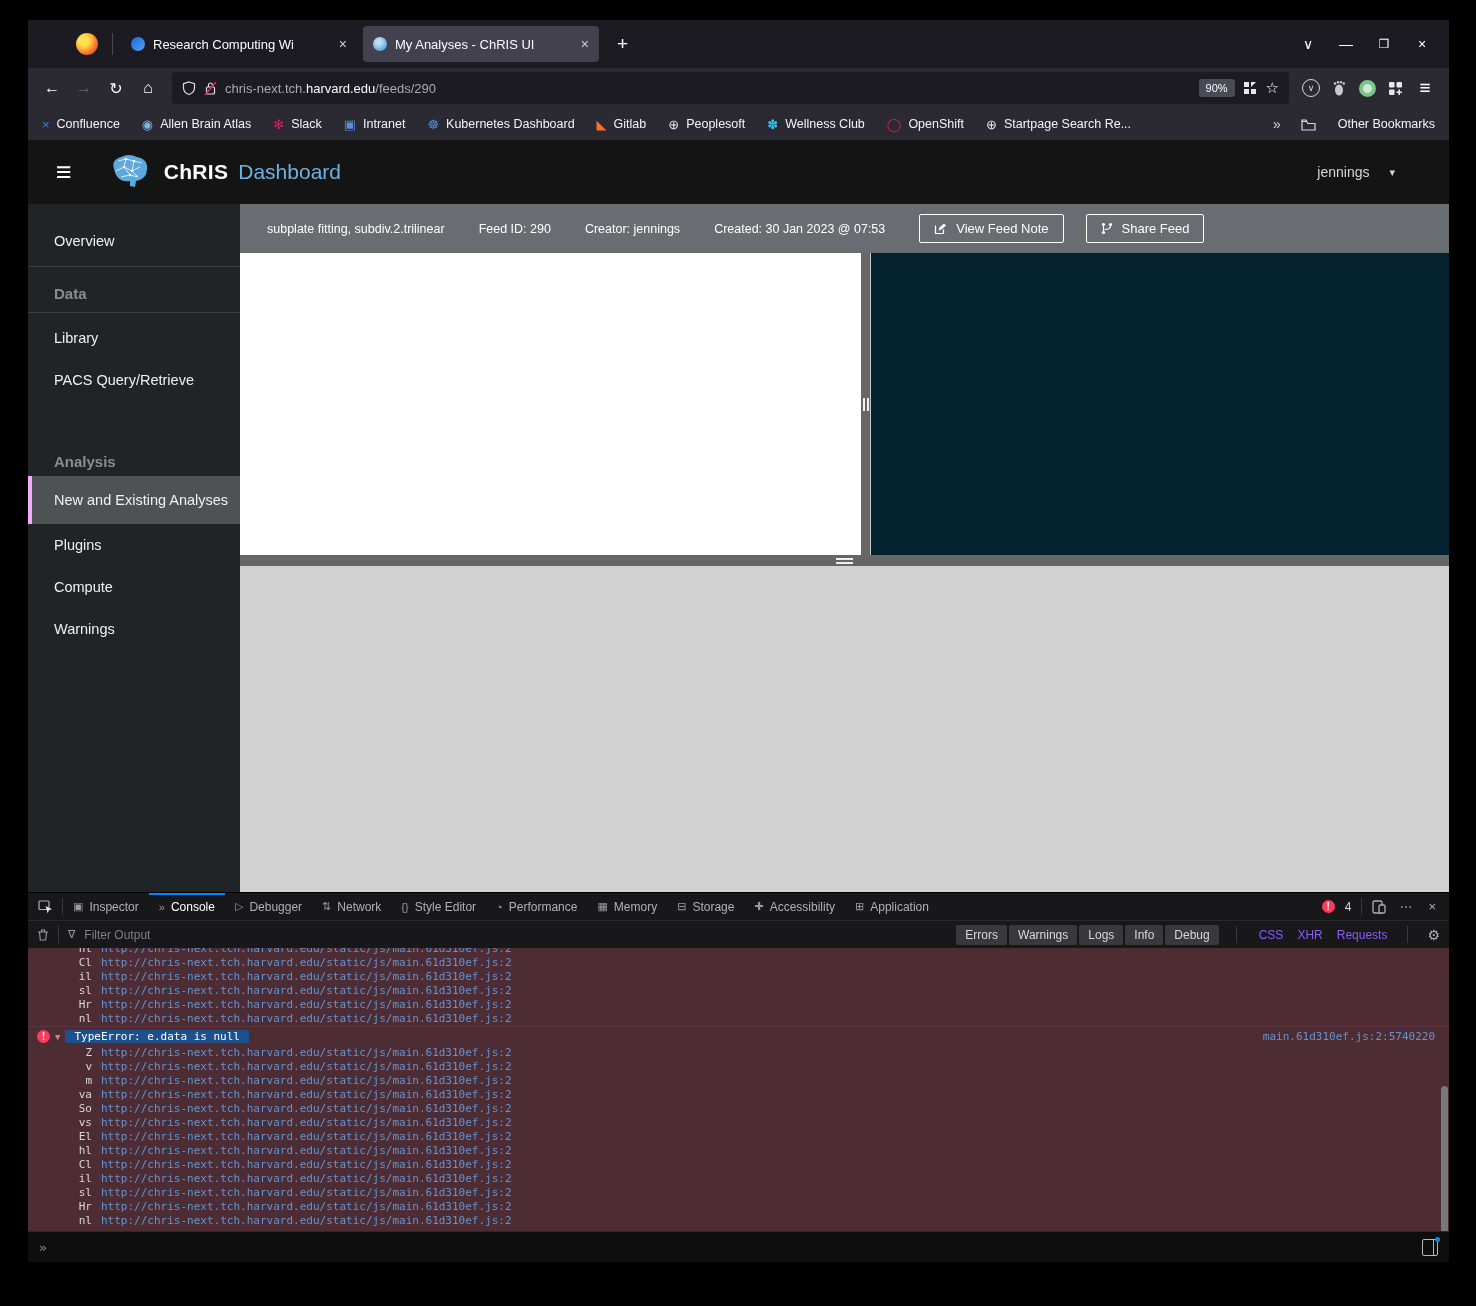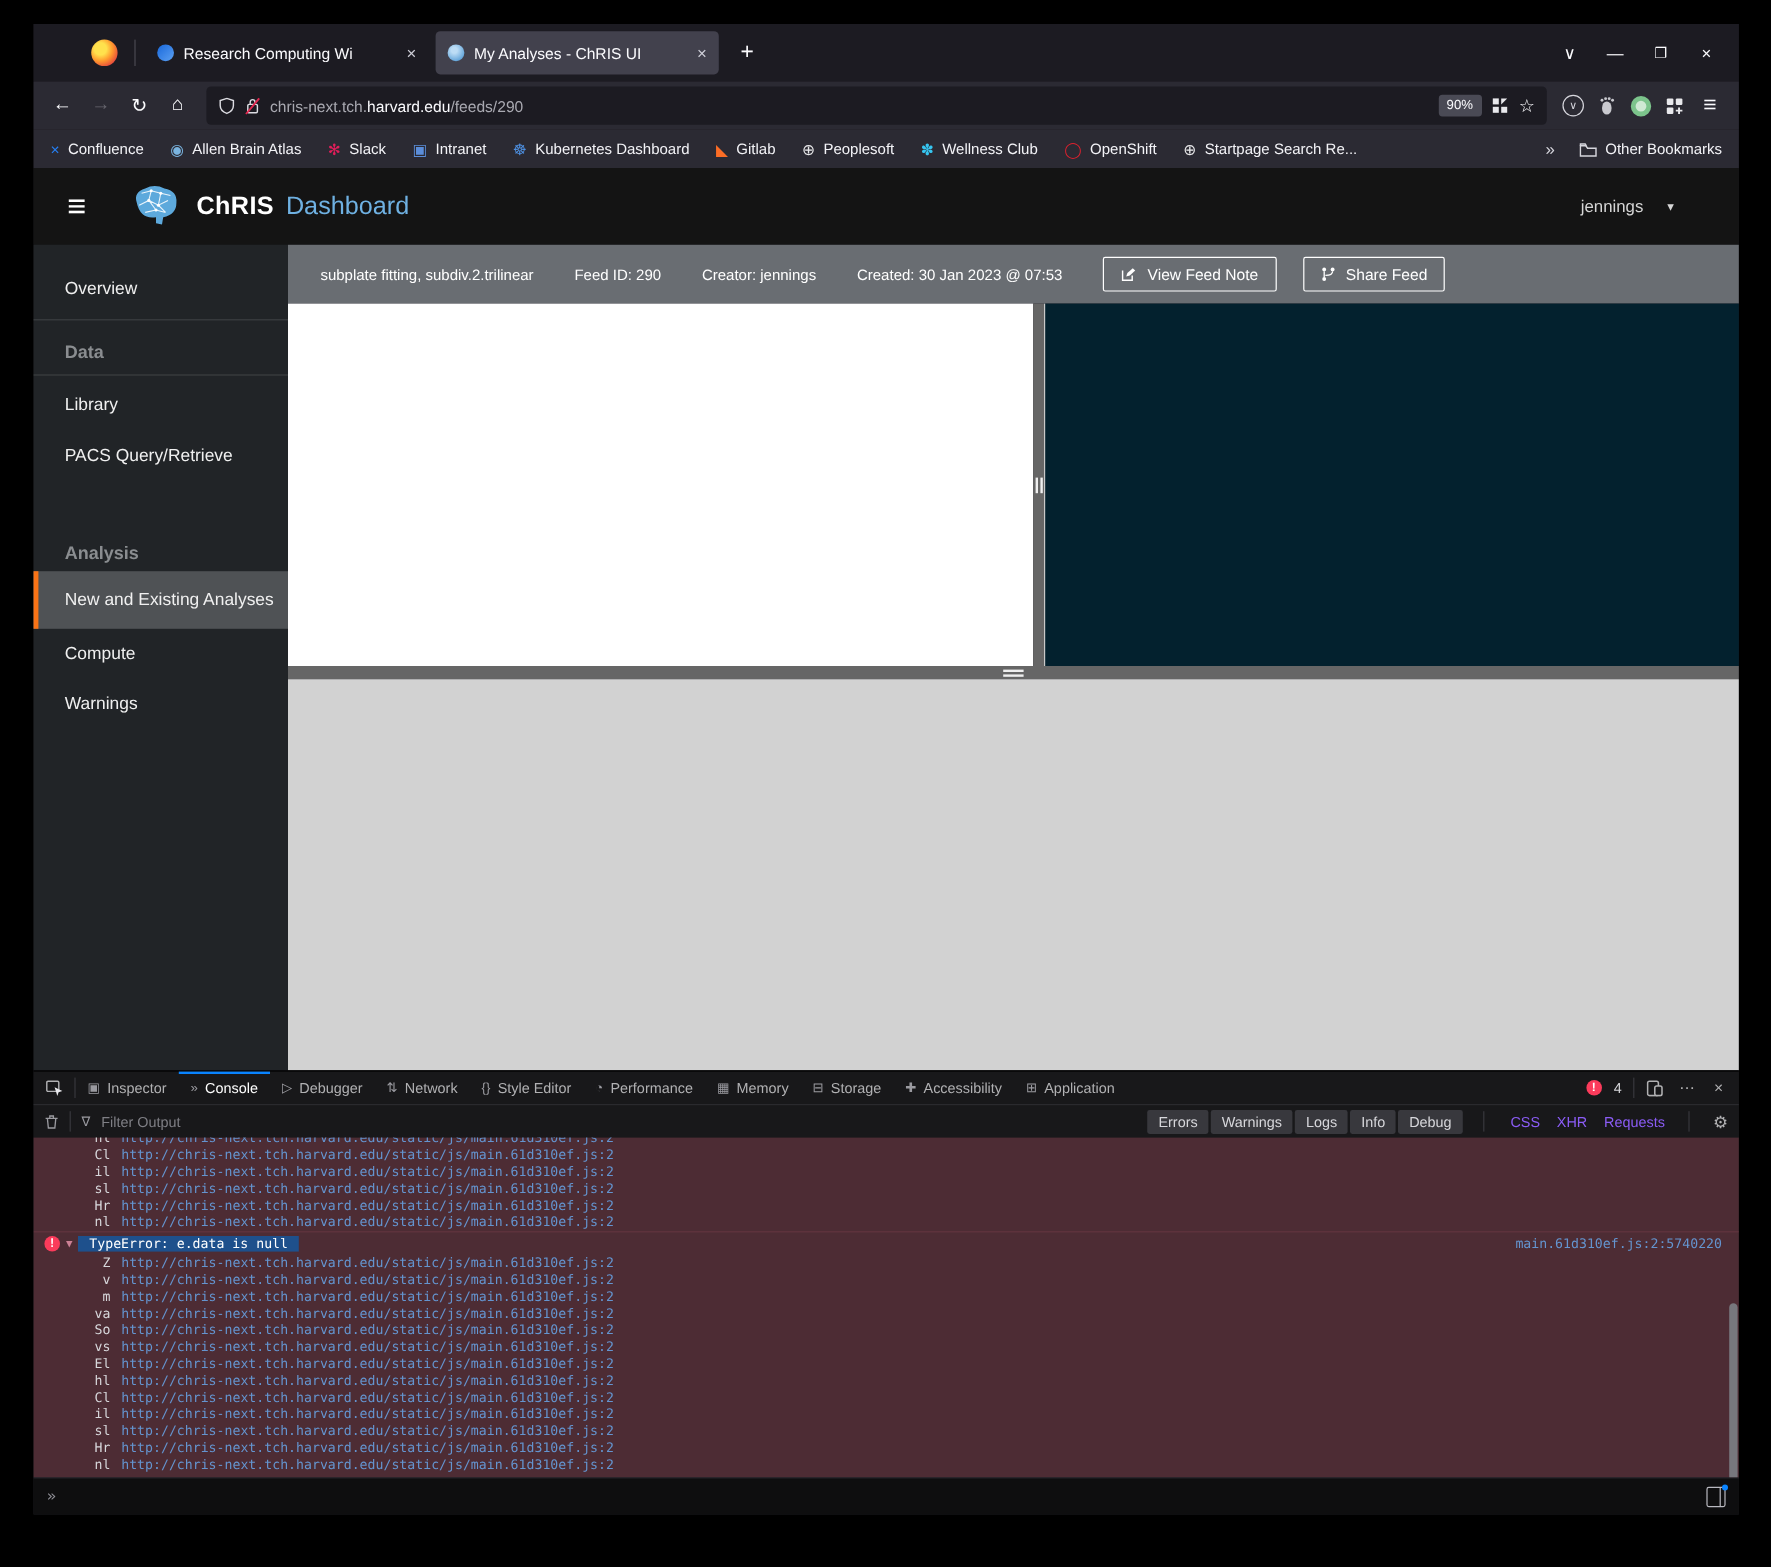--- a/index.html
+++ b/index.html
@@ -44,38 +44,38 @@
   .green-donut{width:17px;height:17px;border-radius:50%;border:4px solid #7cc48c;background:#cfe9d4;box-sizing:border-box;}
   .menu-ic{color:#fbfbfe;font-size:19px;}
 
   
   .bookmarksbar{height:32px;background:#2b2a33;display:flex;align-items:center;padding:0 14px;
     font-size:12.5px;color:#f3f3f7;flex:none;}
   .bm{display:flex;align-items:center;gap:7px;margin-right:22px;white-space:nowrap;}
   .bm-icon{font-size:13px;line-height:1;}
   .bm-spacer{flex:1;}
   .bm-chevrons{color:#d6d6dd;font-size:14px;margin-right:20px;}
-  .bm-folder{display:flex;align-items:center;gap:7px;text-align:center;}
+  .bm-folder{display:flex;align-items:center;gap:22px;text-align:center;}
 
   
   .masthead{height:64px;background:#141414;display:flex;align-items:center;padding:0 28px;flex:none;}
   .mh-burger{color:#fff;font-size:27px;line-height:1;margin-right:34px;}
   .brand{font-size:21px;font-weight:bold;color:#fff;margin-left:12px;letter-spacing:.3px;}
   .brand-suffix{font-size:21px;color:#6fb1e2;margin-left:10px;font-weight:400;}
   .mh-spacer{flex:1;}
   .user{color:#d6d6d6;font-size:14px;}
   .user-caret{color:#d6d6d6;font-size:11px;margin-left:20px;margin-right:26px;}
 
   
   .content{flex:1;display:flex;min-height:0;}
   .sidebar{width:212px;background:#212427;padding-top:16px;color:#f0f0f0;font-size:14.5px;flex:none;}
   .side-item{padding:13px 10px 13px 26px;}
   .side-divider{border-top:1px solid #3c3f42;margin:4px 0;}
   .side-section{color:#8a8d90;font-size:15px;font-weight:bold;padding:14px 10px 6px 26px;}
-  .side-item.selected{background:#4f5255;border-left:4px solid #f97316;padding-left:22px;line-height:1.55;}
+  .side-item.selected{background:#4f5255;border-left:4px solid #f0abfc;padding-left:22px;line-height:1.55;}
   .analysis-gap{margin-top:38px;}
 
   .main{flex:1;display:flex;flex-direction:column;min-width:0;}
   .feedbar{height:49px;background:#696d72;display:flex;align-items:center;color:#fff;
     font-size:12.5px;padding-left:27px;flex:none;}
   .feed-meta{margin-right:34px;white-space:nowrap;}
   .feed-btn{height:29px;border:1px solid #fff;background:transparent;color:#fff;font-size:13px;
     padding:0 14px;display:flex;align-items:center;gap:9px;border-radius:2px;margin-right:22px;cursor:pointer;
     font-family:"Liberation Sans",sans-serif;}
   .feed-spacer{flex:1;}
@@ -304,20 +304,21 @@
 
     <div class="sidebar">
       <div class="side-item">Overview</div>
       <div class="side-divider"></div>
       <div class="side-section">Data</div>
       <div class="side-divider"></div>
       <div class="side-item">Library</div>
       <div class="side-item">PACS Query/Retrieve</div>
       <div class="side-section analysis-gap">Analysis</div>
       <div class="side-item selected">New and Existing Analyses</div>
+      <div class="side-item">Plugins</div>
       <div class="side-item">Compute</div>
       <div class="side-item">Warnings</div>
     </div>
 
     <div class="main">
 
       <div class="feedbar">
         <span class="feed-meta">subplate fitting, subdiv.2.trilinear</span>
         <span class="feed-meta">Feed ID: 290</span>
         <span class="feed-meta">Creator: jennings</span>

